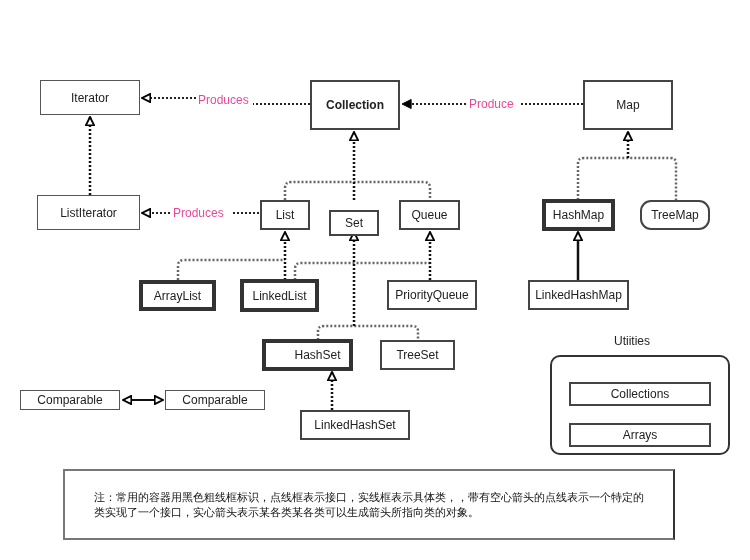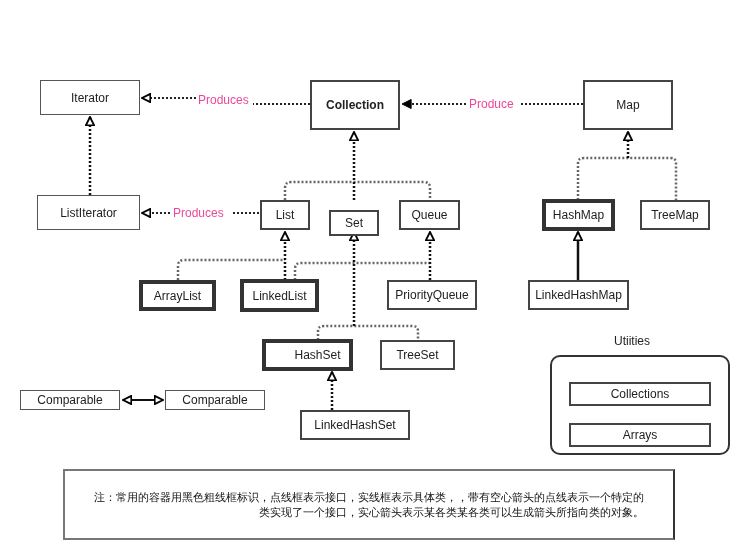--- a/index.html
+++ b/index.html
@@ -10,21 +10,21 @@
          border:2px solid #333; display:flex; align-items:center; justify-content:center;
          font-size:12px; color:#222; }
   .box.iface { border:2px solid #444; }
   .box.light { border:1.5px solid #555; }
   .box.bold { border:4px solid #333; }
   .lbl { position:absolute; font-size:12px; color:#ec4899; background:#fff; padding:0 1px; }
   .util-title { position:absolute; font-size:12px; color:#222; }
   .util-frame { position:absolute; box-sizing:border-box; border:2px solid #333; border-radius:10px; }
   .note { position:absolute; box-sizing:border-box; border:2px solid #777;
           border-right-color:#333; display:flex; align-items:center; justify-content:center;
-          text-align:right; font-family:"DejaVu Sans", sans-serif; font-size:11px; line-height:15px; color:#111; }
+          text-align:left; font-family:"DejaVu Sans", sans-serif; font-size:11px; line-height:15px; color:#111; }
 </style>
 </head>
 <body>
 
 <svg id="diagram" width="750" height="560">
   <defs>
     <marker id="hollow" viewBox="0 0 12 12" refX="11" refY="6" markerWidth="10" markerHeight="10" orient="auto-start-reverse" markerUnits="userSpaceOnUse">
       <path d="M1,1 L11,6 L1,11 Z" fill="#fff" stroke="#000" stroke-width="2.2"></path>
     </marker>
     <marker id="solid" viewBox="0 0 12 12" refX="11" refY="6" markerWidth="11" markerHeight="11" orient="auto" markerUnits="userSpaceOnUse">
@@ -86,21 +86,21 @@
   </div>
 <div class="box iface" style="left:329px; top:210px; width:50px; height:26px;justify-content:center;">
     <span>Set</span>
   </div>
 <div class="box iface" style="left:399px; top:200px; width:61px; height:30px;">
     <span>Queue</span>
   </div>
 <div class="box bold" style="left:542px; top:199px; width:73px; height:32px;">
     <span>HashMap</span>
   </div>
-<div class="box iface" style="left:640px; top:200px; width:70px; height:30px;">
+<div class="box iface" style="left:640px; top:200px; width:70px; height:30px;border-radius:11px;">
     <span>TreeMap</span>
   </div>
 
 <div class="box bold" style="left:139px; top:280px; width:77px; height:31px;">
     <span>ArrayList</span>
   </div>
 <div class="box bold" style="left:240px; top:279px; width:79px; height:33px;">
     <span>LinkedList</span>
   </div>
 <div class="box iface" style="left:387px; top:280px; width:90px; height:30px;">

